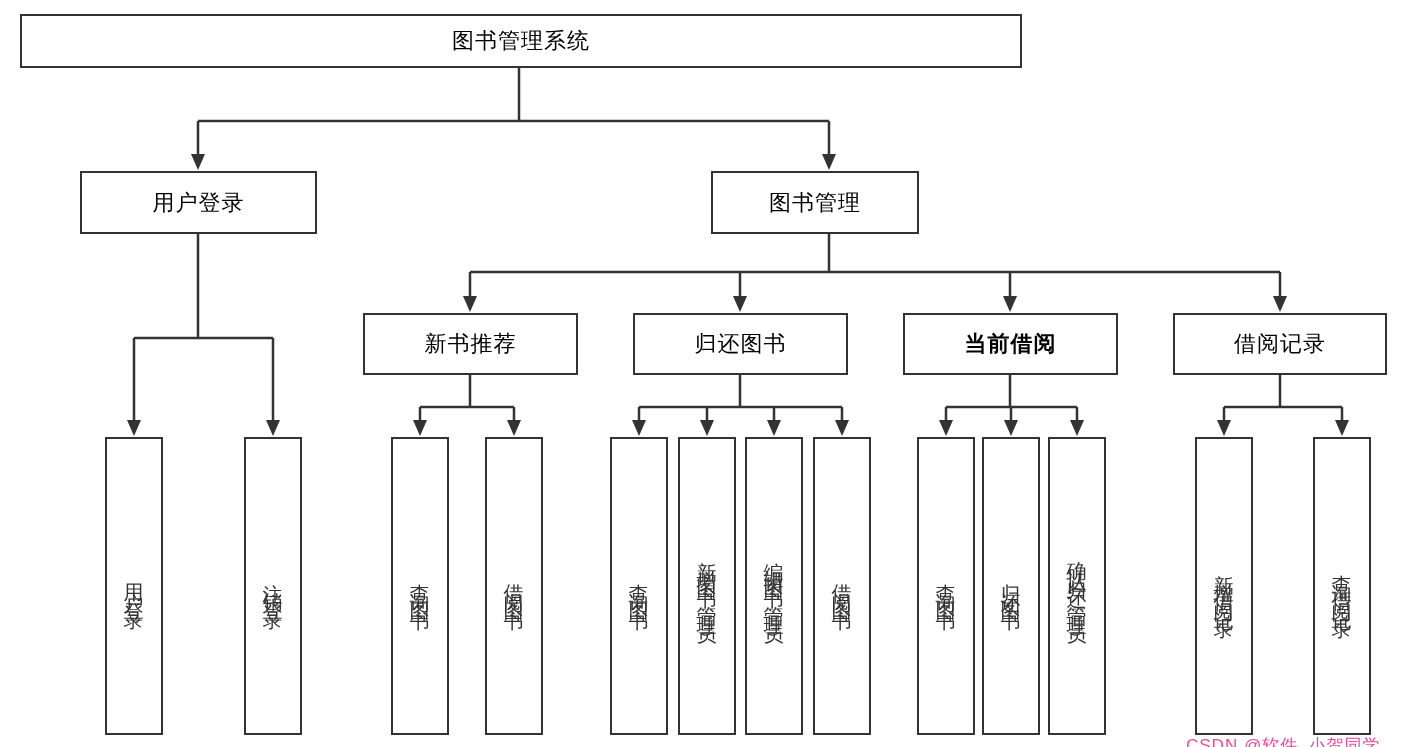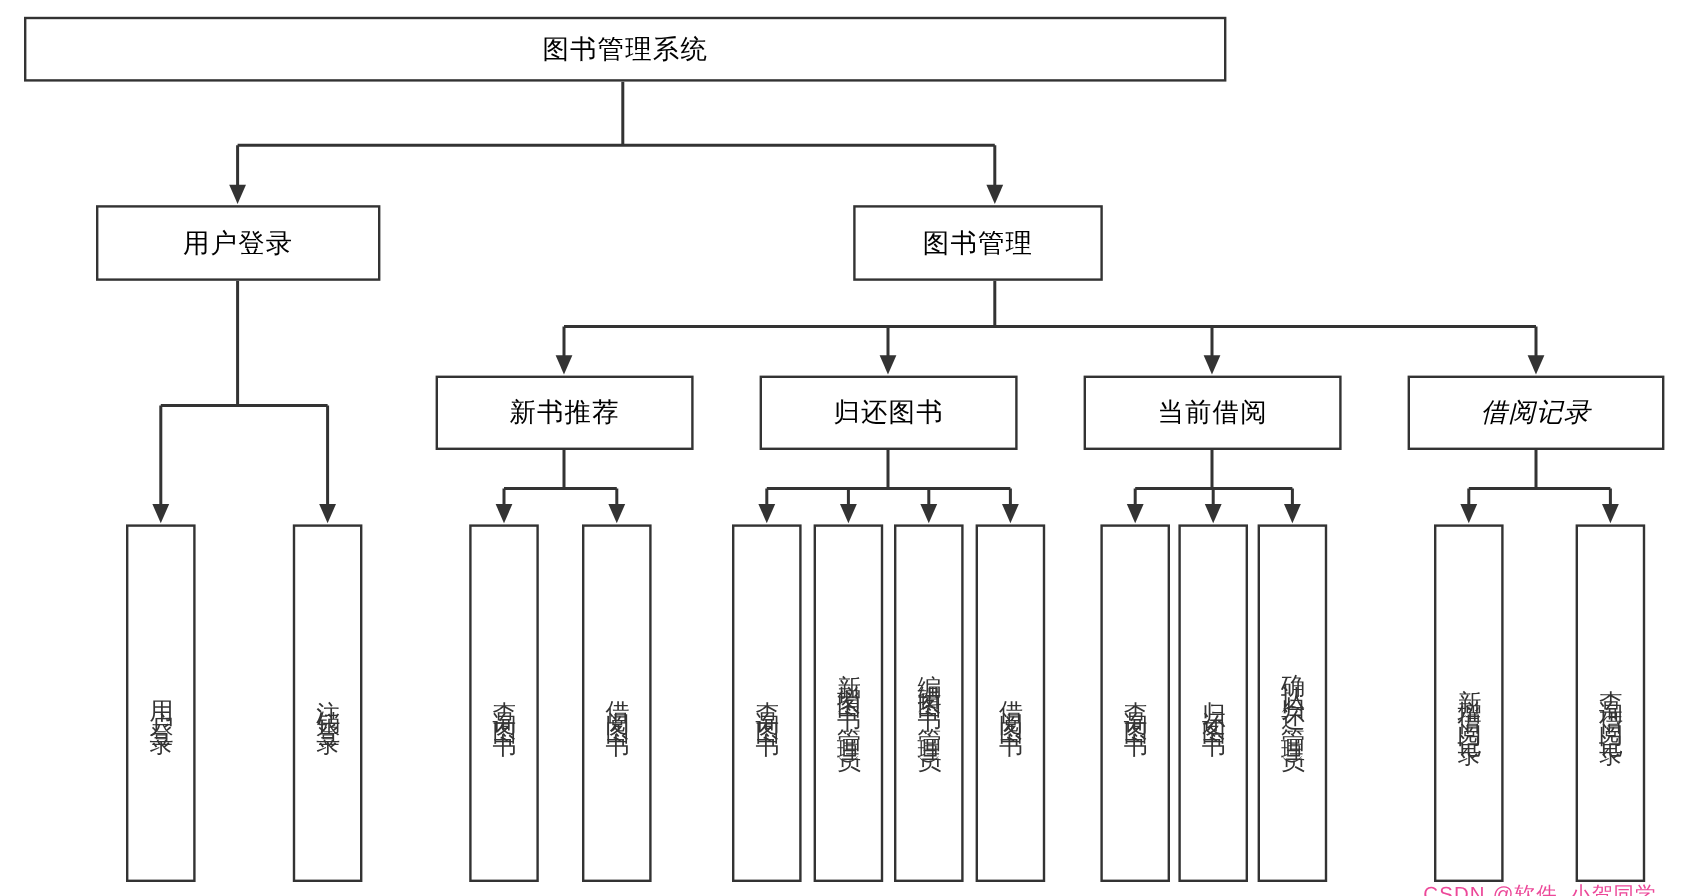--- a/index.html
+++ b/index.html
@@ -124,24 +124,24 @@
   <div class="node" style="left:711px; top:171px; width:208px; height:63px;">
     <span>图书管理</span>
   </div>
 
   <div class="node" style="left:363px; top:313px; width:215px; height:62px;">
     <span>新书推荐</span>
   </div>
   <div class="node" style="left:633px; top:313px; width:215px; height:62px;">
     <span>归还图书</span>
   </div>
-  <div class="node" style="left:903px; top:313px; width:215px; height:62px;">
+  <div class="node" style="left:903px; top:313px; width:215px; height:62px;font-weight:bold;">
     <span>当前借阅</span>
   </div>
-  <div class="node" style="left:1173px; top:313px; width:214px; height:62px;font-style:italic;">
+  <div class="node" style="left:1173px; top:313px; width:214px; height:62px;">
     <span>借阅记录</span>
   </div>
 
   <div class="leaf" style="left:105px;">
     <span class="vtext">用户登录</span>
   </div>
   <div class="leaf" style="left:244px;">
     <span class="vtext">注销登录</span>
   </div>
 

